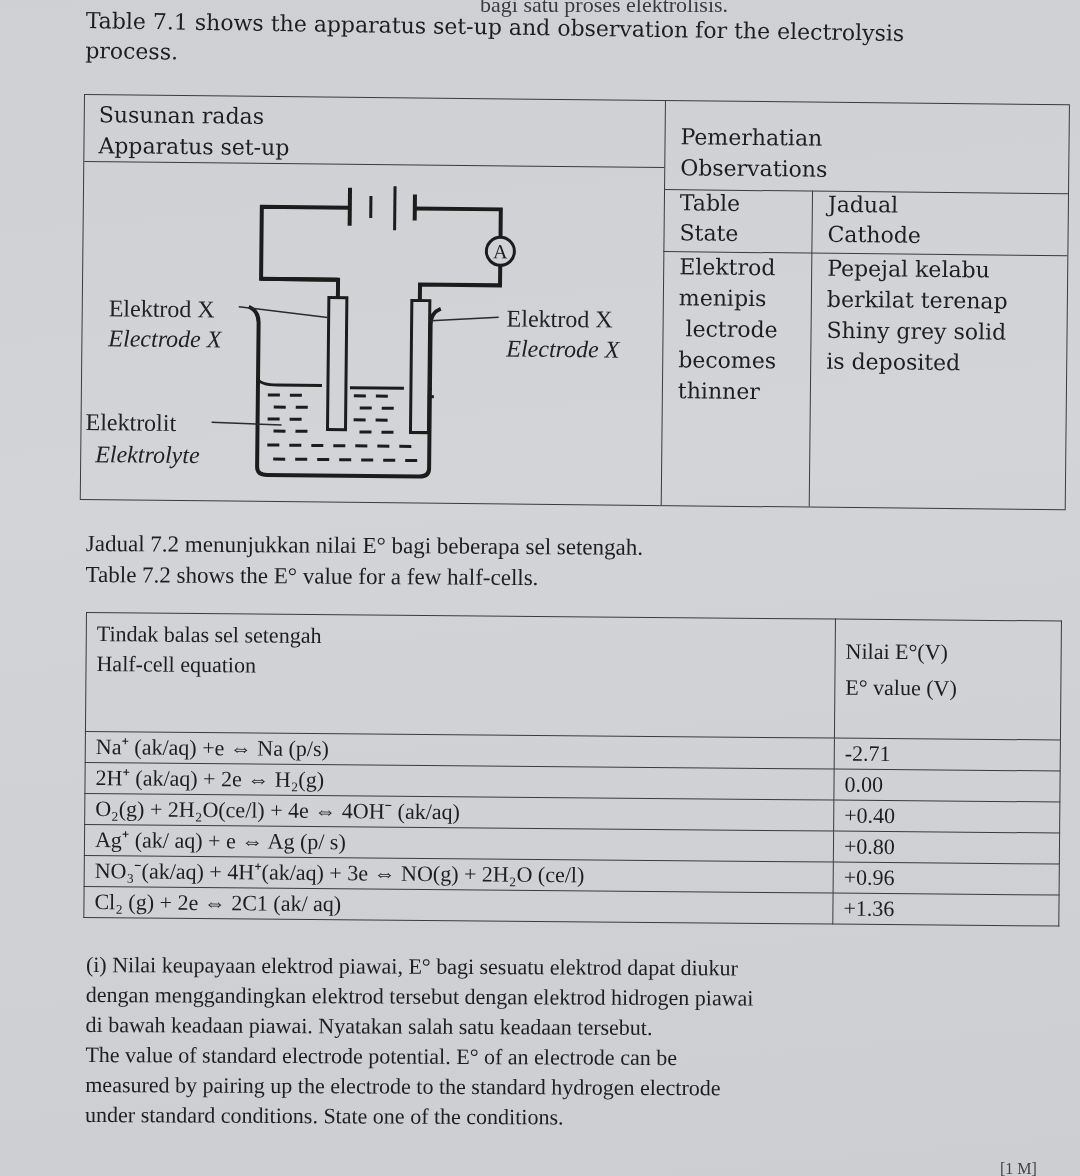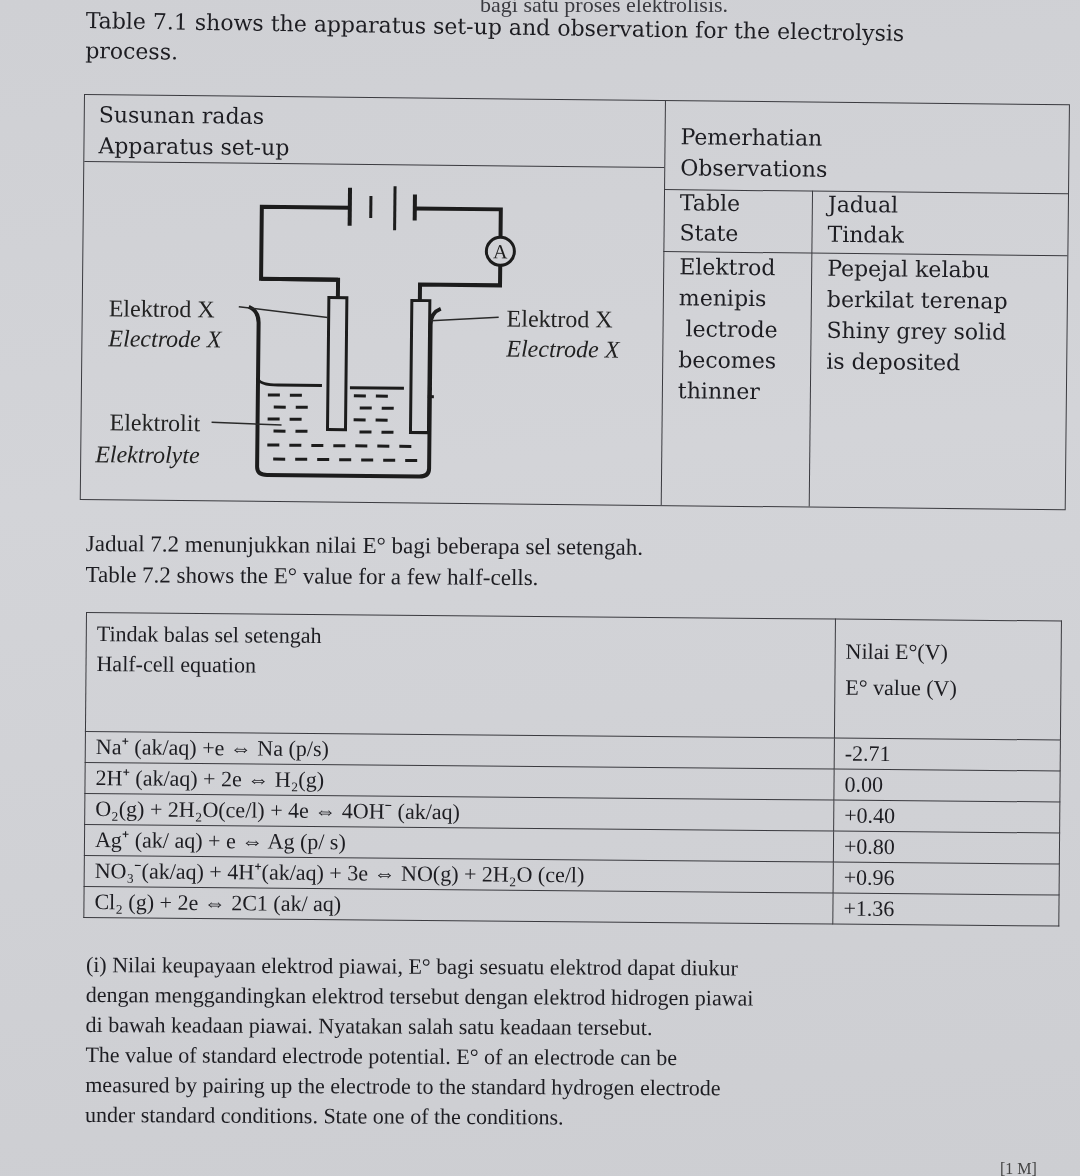--- a/index.html
+++ b/index.html
@@ -76,21 +76,21 @@
 
   <div class="txt" style="left:14px; top:4px">Susunan radas</div>
   <div class="txt" style="left:14px; top:35px">Apparatus set-up</div>
 
   <div class="txt" style="left:596px; top:20px">Pemerhatian</div>
   <div class="txt" style="left:596px; top:51px">Observations</div>
 
   <div class="txt" style="left:596px; top:86px">Table</div>
   <div class="txt" style="left:596px; top:116px">State</div>
   <div class="txt" style="left:744px; top:86px">Jadual</div>
-  <div class="txt" style="left:744px; top:116px">Tindak</div>
+  <div class="txt" style="left:744px; top:116px">Cathode</div>
 
   <div class="txt" style="left:596px; top:150px; line-height:31px">
     <div>Elektrod</div>
     <div>menipis</div>
     <div style="white-space:pre"> lectrode</div>
     <div>becomes</div>
     <div>thinner</div>
   </div>
   <div class="txt" style="left:744px; top:150px; line-height:31px">
     <div>Pepejal kelabu</div>
@@ -161,21 +161,21 @@
         <line x1="156" y1="140" x2="245" y2="150"></line>
         <line x1="348" y1="152" x2="416" y2="148"></line>
         <line x1="130" y1="256" x2="200" y2="258"></line>
       </g>
       <text x="417" y="89" font-family="Liberation Serif, serif" font-size="20" text-anchor="middle" fill="#1c1c1c">A</text>
     </svg>
     <div class="lbl" style="left:26px; top:128px">Elektrod X</div>
     <div class="lbl" style="left:26px; top:158px; font-style:italic">Electrode X</div>
     <div class="lbl" style="left:424px; top:134px">Elektrod X</div>
     <div class="lbl" style="left:424px; top:164px; font-style:italic">Electrode X</div>
-    <div class="lbl" style="left:28px; top:242px">Elektrolit</div>
+    <div class="lbl" style="left:4px; top:242px">Elektrolit</div>
     <div class="lbl" style="left:14px; top:274px; font-style:italic">Elektrolyte</div>
   </div>
 </div>
 
 <div class="abs mid">
   <div><span>Jadual 7.2 menunjukkan nilai </span><span>E°</span><span> bagi beberapa sel setengah.</span></div>
   <div><span>Table 7.2 shows the </span><span>E°</span><span> value for a few half-cells.</span></div>
 </div>
 
 <table class="abs t2">

